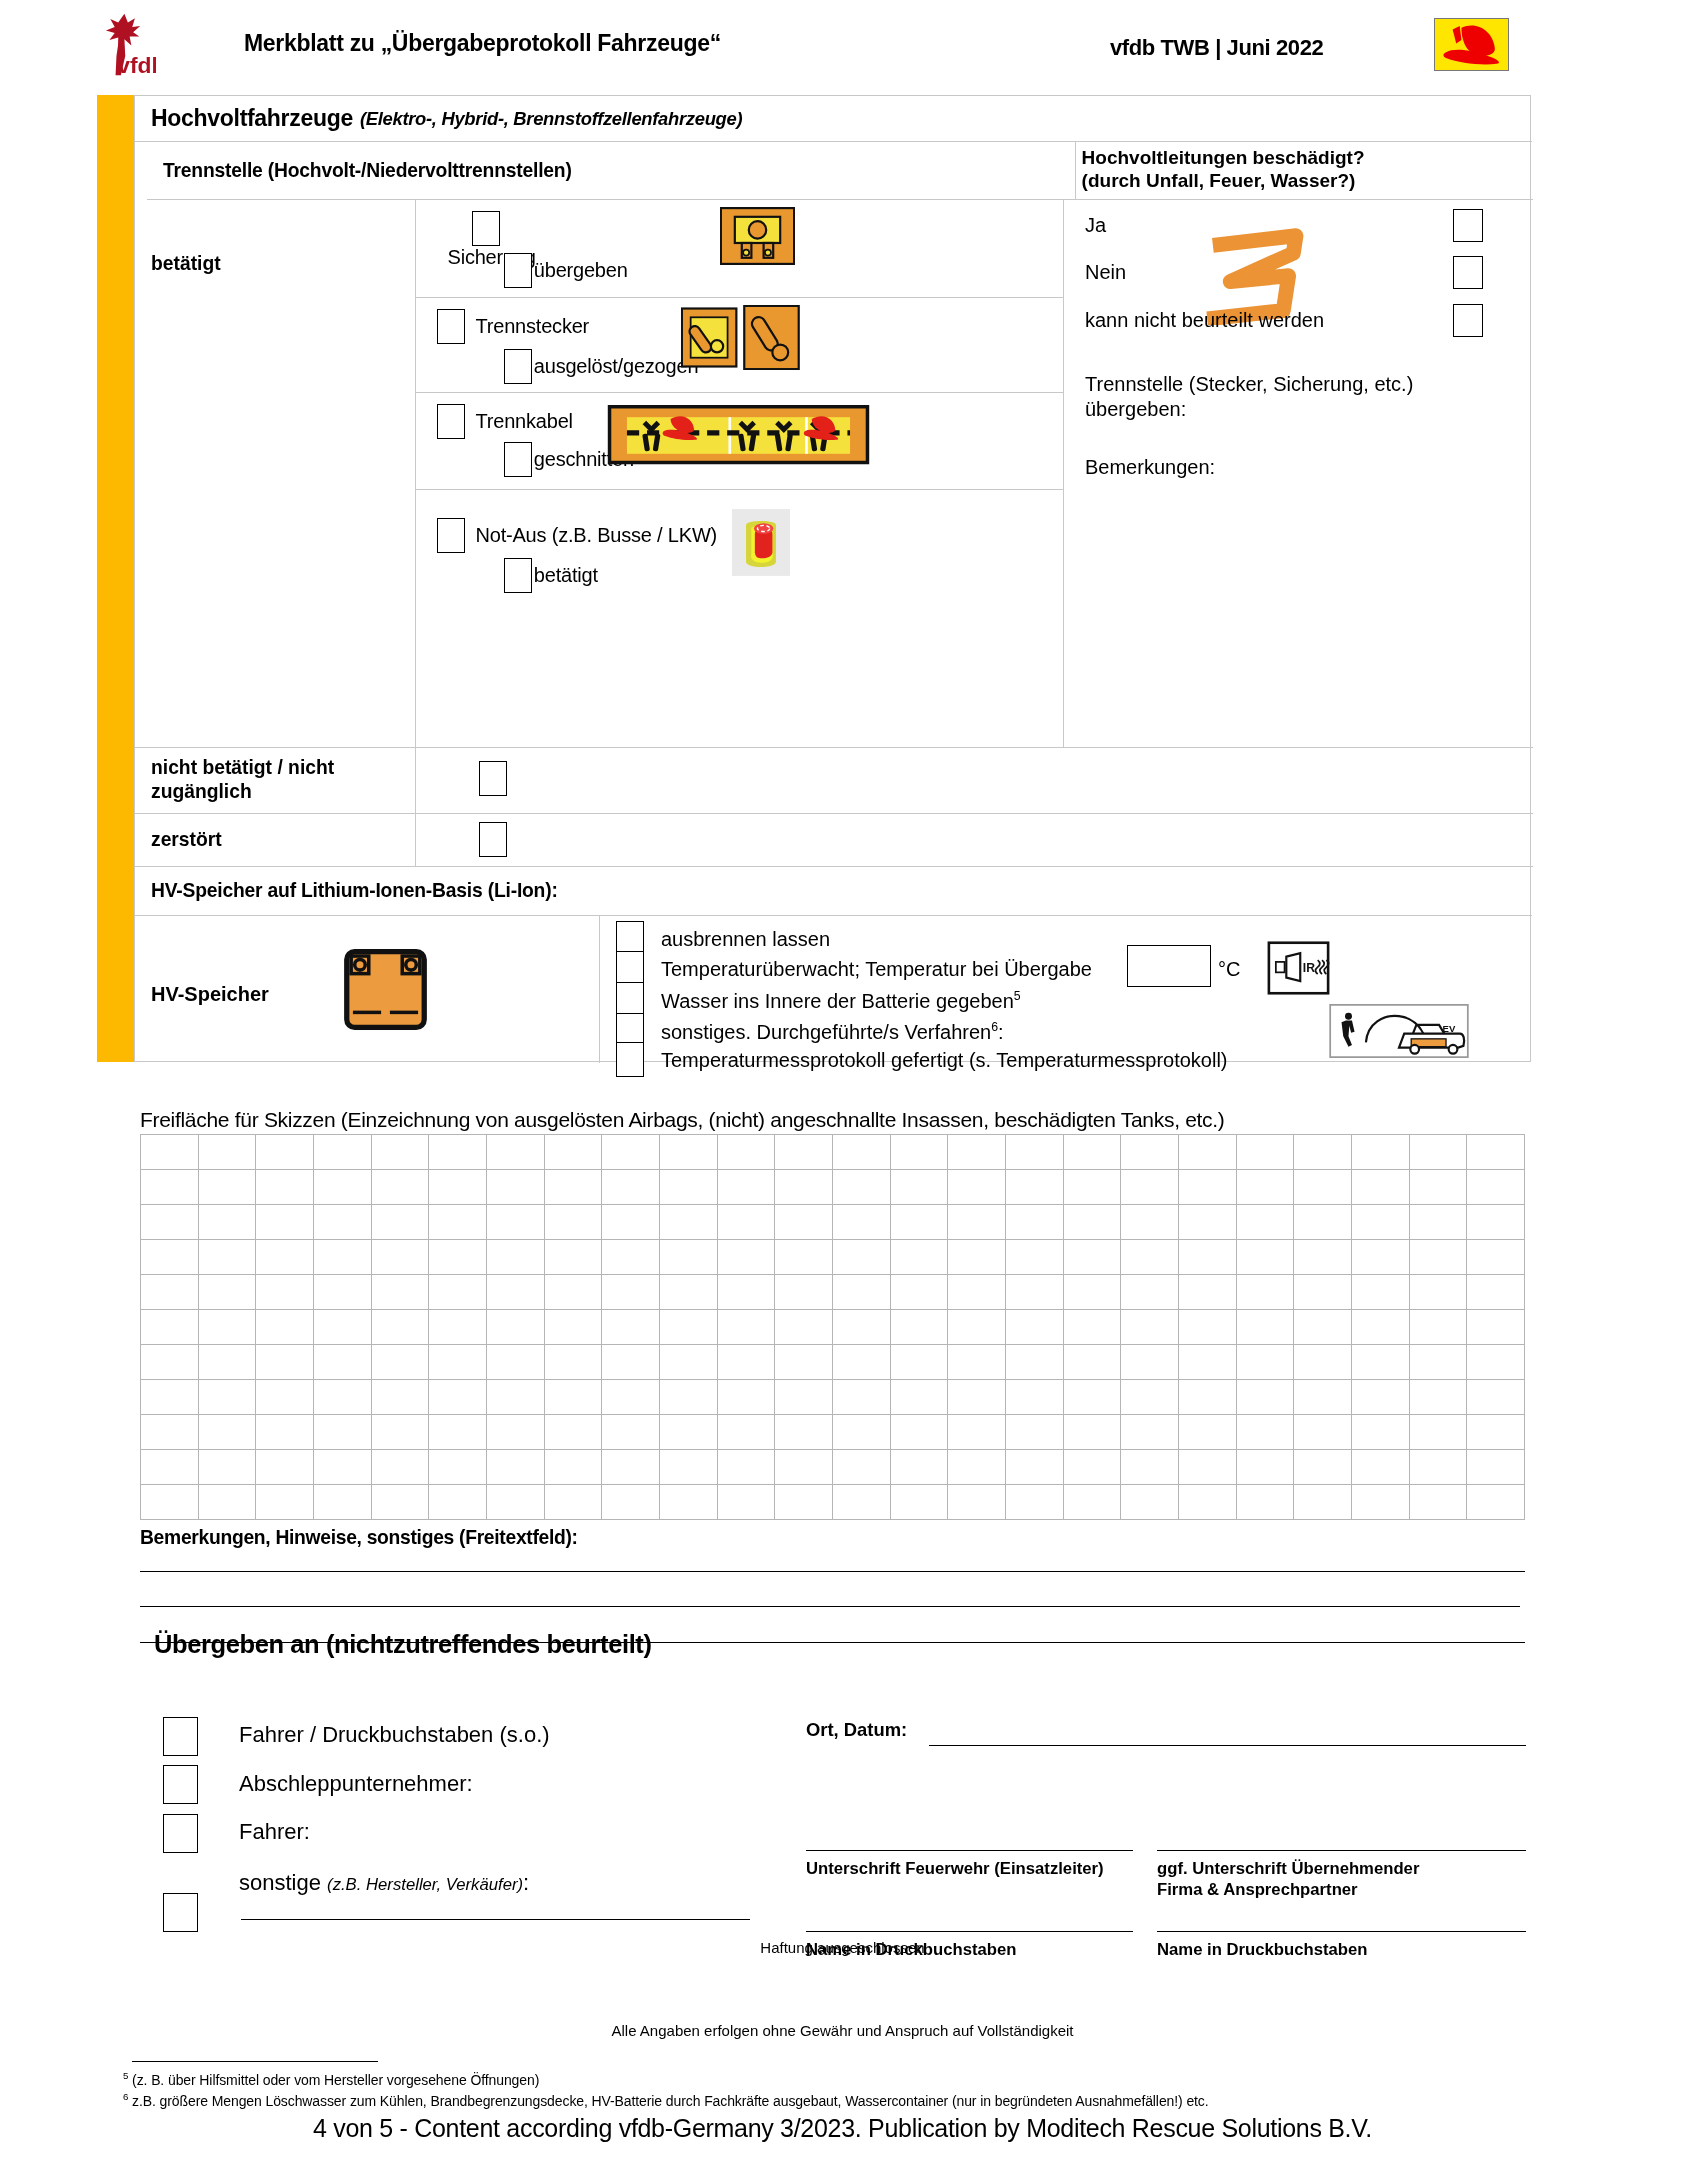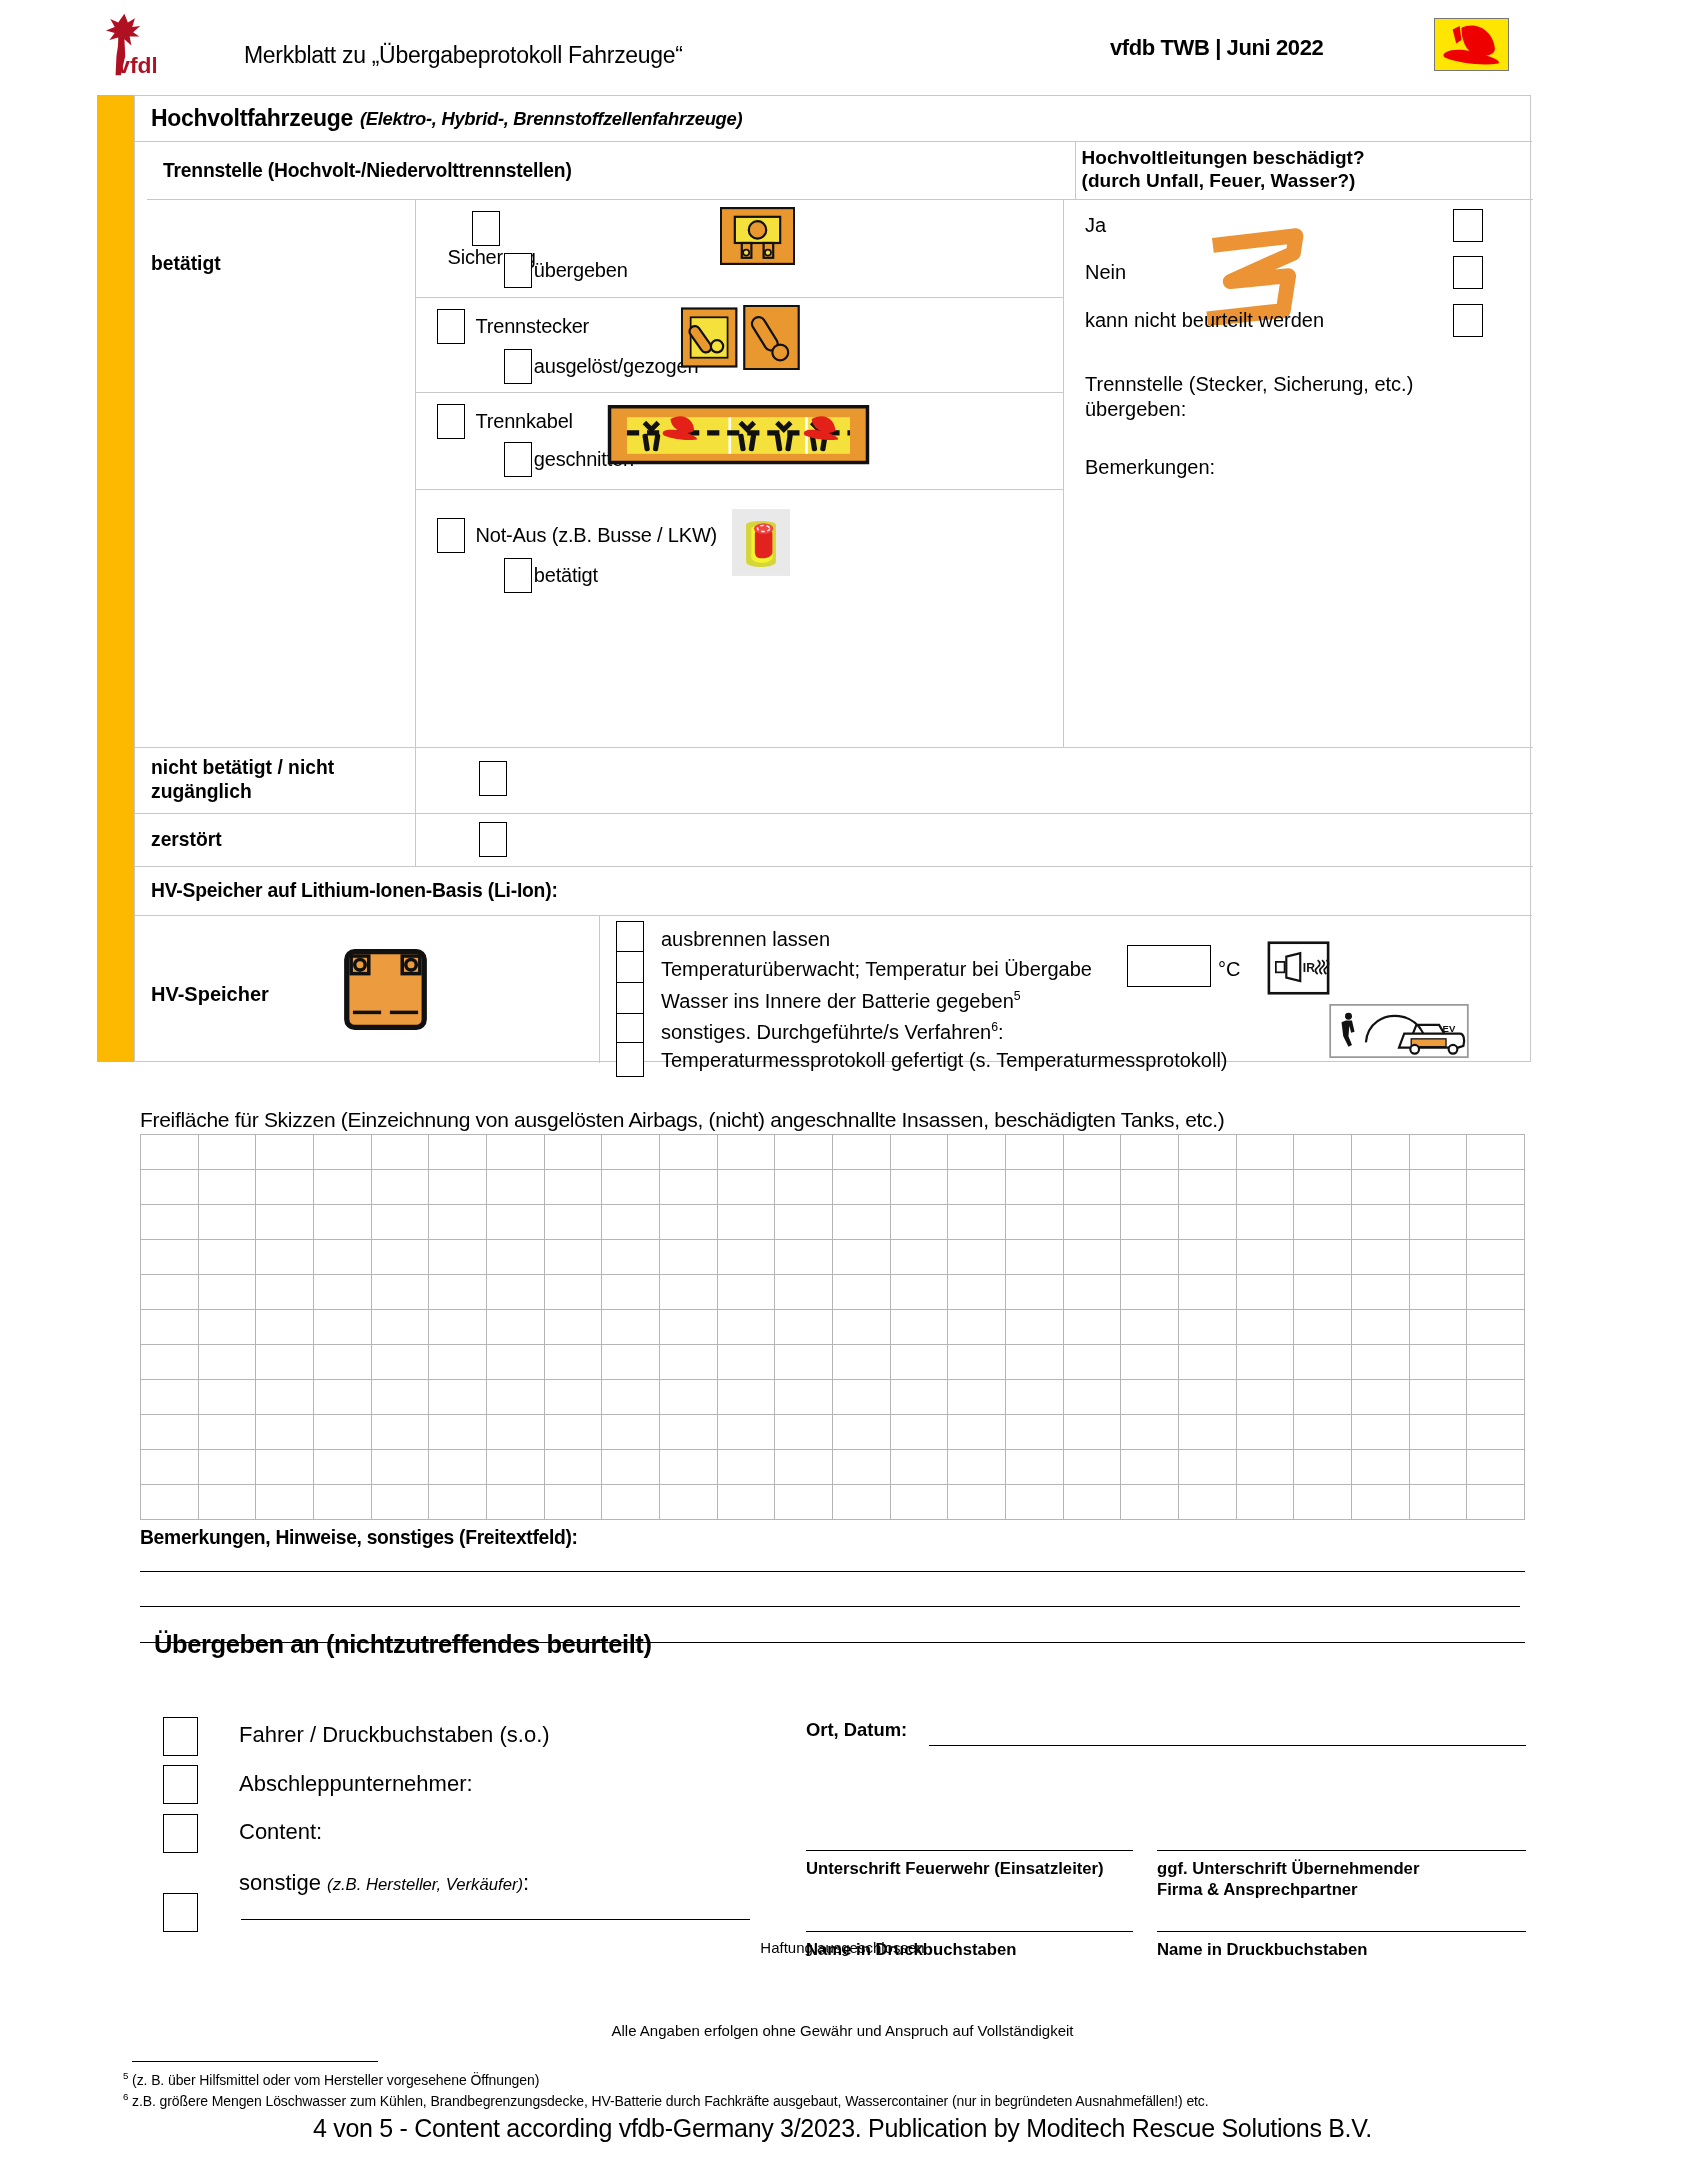--- a/index.html
+++ b/index.html
@@ -25,25 +25,26 @@
   .vfdb-logo {
     position: absolute;
     left: 98px;
     top: 12.3px;
     width: 58px;
     height: 65px;
   }
   .header-title {
     position: absolute;
     left: 244px;
-    top: 42px;
+    top: 30px;
     font-size: 23px;
     font-family: "Liberation Sans", sans-serif;
     letter-spacing: -0.3px;
     white-space: nowrap;
+    font-weight: bold;
   }
   .header-right {
     position: absolute;
     left: 1110px;
     top: 35px;
     font-size: 22px;
     font-weight: bold;
     letter-spacing: -0.4px;
     white-space: nowrap;
   }
@@ -756,21 +757,21 @@
 
 <div class="ueb-title">Übergeben an (nichtzutreffendes beurteilt)</div>
 
 <div class="ueb-cb" style="top:1717px;"></div>
 <div class="ueb-lbl" style="top:1722px;">Fahrer / Druckbuchstaben (s.o.)</div>
 
 <div class="ueb-cb" style="top:1765px;"></div>
 <div class="ueb-lbl" style="top:1771px;">Abschleppunternehmer:</div>
 
 <div class="ueb-cb" style="top:1814px;"></div>
-<div class="ueb-lbl" style="top:1819px;">Content:</div>
+<div class="ueb-lbl" style="top:1819px;">Fahrer:</div>
 
 <div class="ueb-cb" style="top:1893px;"></div>
 <div class="ueb-lbl" style="top:1870px;">
   <span>sonstige</span>
   <span class="sm">(z.B. Hersteller, Verkäufer)</span><span>:</span>
 </div>
 <div class="rule" style="left:241px; top:1919px; width:509px; border-top-width:1.8px;"></div>
 
 <div class="ort-lbl">Ort, Datum:</div>
 <div class="rule" style="left:929px; top:1745px; width:597px;"></div>

